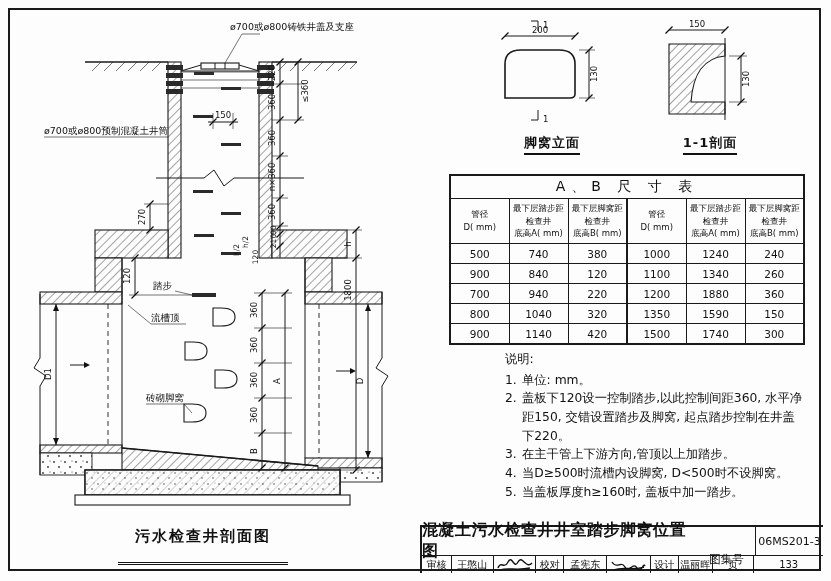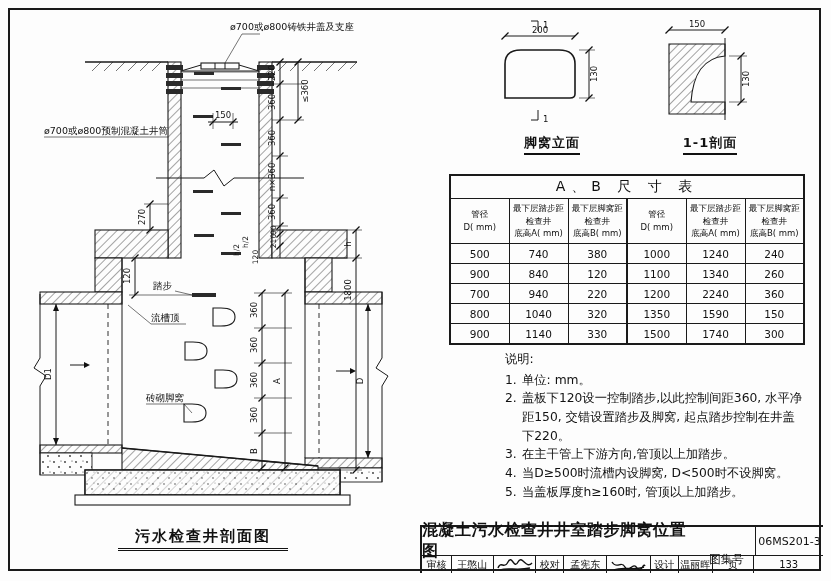--- a/index.html
+++ b/index.html
@@ -11,21 +11,21 @@
   .thin{stroke:#1a1a1a;stroke-width:.6;fill:none}
   .dsh{stroke:#1a1a1a;stroke-width:.9;fill:none;stroke-dasharray:5 4}
   .fil{fill:url(#ht);stroke:#1a1a1a;stroke-width:1.1}
   .spk{fill:url(#dots);stroke:#1a1a1a;stroke-width:.9}
   .bar{fill:#2a2a2a;stroke:none}
   .wht{fill:#fdfdfd;stroke:#1a1a1a;stroke-width:1.1}
   .dm{font-size:8.5px}
   .dm2{font-size:7.5px}
   .an{font-size:9.5px}
   .detail-label{font-weight:bold;font-size:13px;letter-spacing:1px;border-bottom:2px solid #111;display:inline-block;padding-bottom:1px;}
-  .section-title{position:absolute;left:118px;top:527px;width:170px;text-align:center;font-size:15px;font-weight:bold;letter-spacing:2px;border-bottom:3px double #111;padding-bottom:2px;}
+  .section-title{position:absolute;left:118px;top:527px;width:170px;text-align:center;font-size:15px;font-weight:bold;letter-spacing:2px;border-bottom:3px double #111;padding-bottom:16px;}
   
   #dimtable{position:absolute;left:449px;top:174px;width:356px;border:2px solid #1a1a1a;border-collapse:collapse;table-layout:fixed;}
   #dimtable td{border:1px solid #1a1a1a;text-align:center;vertical-align:middle;padding:0;overflow:hidden;}
   #dimtable .ttl{font-size:14px;letter-spacing:6px;height:22px;font-weight:normal;}
   #dimtable .hd{font-size:8.5px;height:44px;line-height:1.5;}
   #dimtable .dt{font-size:10.5px;height:19px;}
   #dimtable .mid{border-left:2px solid #1a1a1a;}
   
   #notes{position:absolute;left:505px;top:350px;width:300px;font-size:12.3px;line-height:1.52;}
   #notes .nt-title{margin-bottom:2px;}
@@ -340,35 +340,35 @@
       <td class="dt">120</td>
       <td class="dt mid">1100</td>
       <td class="dt">1340</td>
       <td class="dt">260</td>
     </tr>
     <tr>
       <td class="dt">700</td>
       <td class="dt">940</td>
       <td class="dt">220</td>
       <td class="dt mid">1200</td>
-      <td class="dt">2240</td>
+      <td class="dt">1880</td>
       <td class="dt">360</td>
     </tr>
     <tr>
       <td class="dt">800</td>
       <td class="dt">1040</td>
       <td class="dt">320</td>
       <td class="dt mid">1350</td>
       <td class="dt">1590</td>
       <td class="dt">150</td>
     </tr>
     <tr>
       <td class="dt">900</td>
       <td class="dt">1140</td>
-      <td class="dt">330</td>
+      <td class="dt">420</td>
       <td class="dt mid">1500</td>
       <td class="dt">1740</td>
       <td class="dt">300</td>
     </tr>
   </tbody>
     </table>
 
   <div id="notes">
     <div class="nt-title">说明:</div>
     <div class="nt">
@@ -382,21 +382,21 @@
     <div class="nt">
         <span class="no">3.</span>
         <span class="tx">在主干管上下游方向,管顶以上加踏步。</span>
       </div>
     <div class="nt">
         <span class="no">4.</span>
         <span class="tx">当D≥500时流槽内设脚窝, D&lt;500时不设脚窝。</span>
       </div>
     <div class="nt">
         <span class="no">5.</span>
-        <span class="tx">当盖板厚度h≥160时, 管顶以上加踏步。</span>
+        <span class="tx">当盖板厚度h≥160时, 盖板中加一踏步。</span>
       </div>
   </div>
 
   <div id="tblock">
     <div class="row1">
       <div class="c dwg-title">混凝土污水检查井井室踏步脚窝位置图</div>
       <div class="c atlas-lab">图集号</div>
       <div class="c atlas-val">06MS201-3</div>
     </div>
     <div class="row2">

